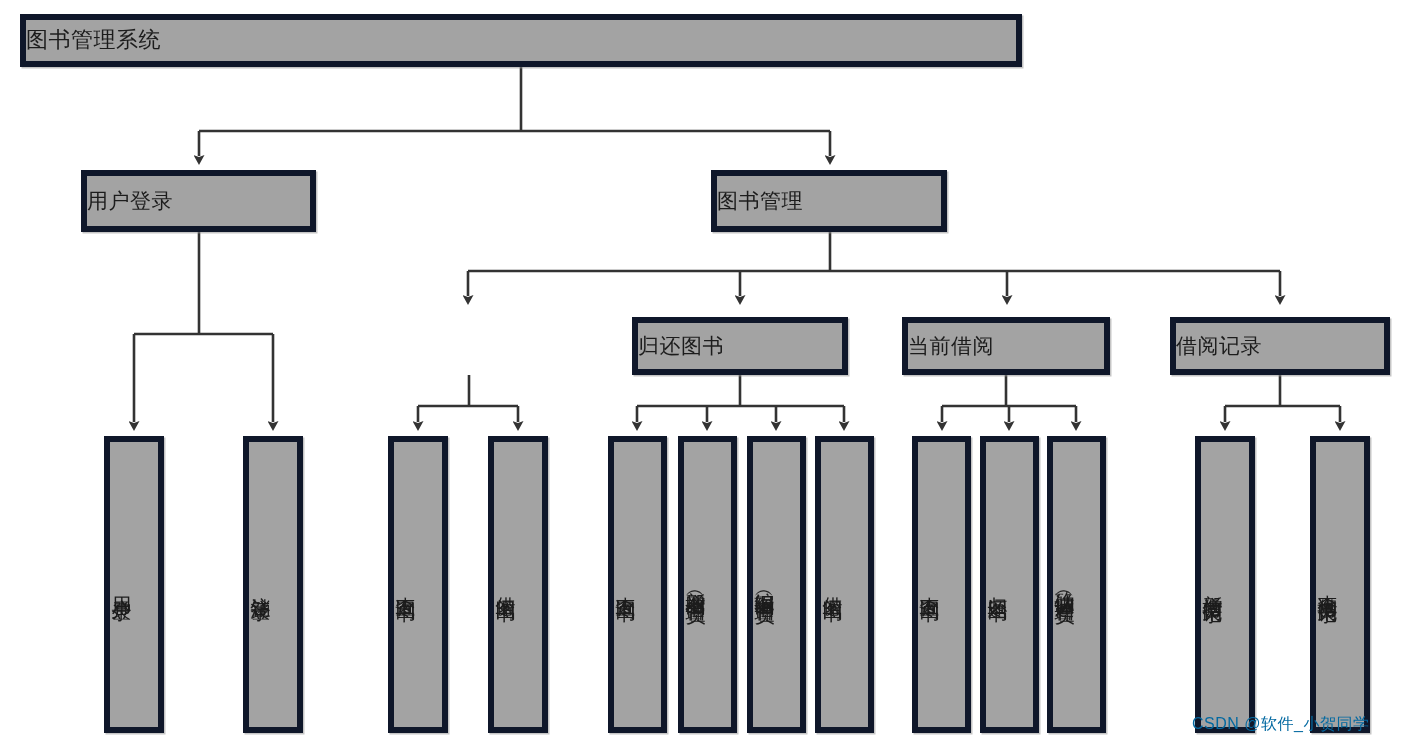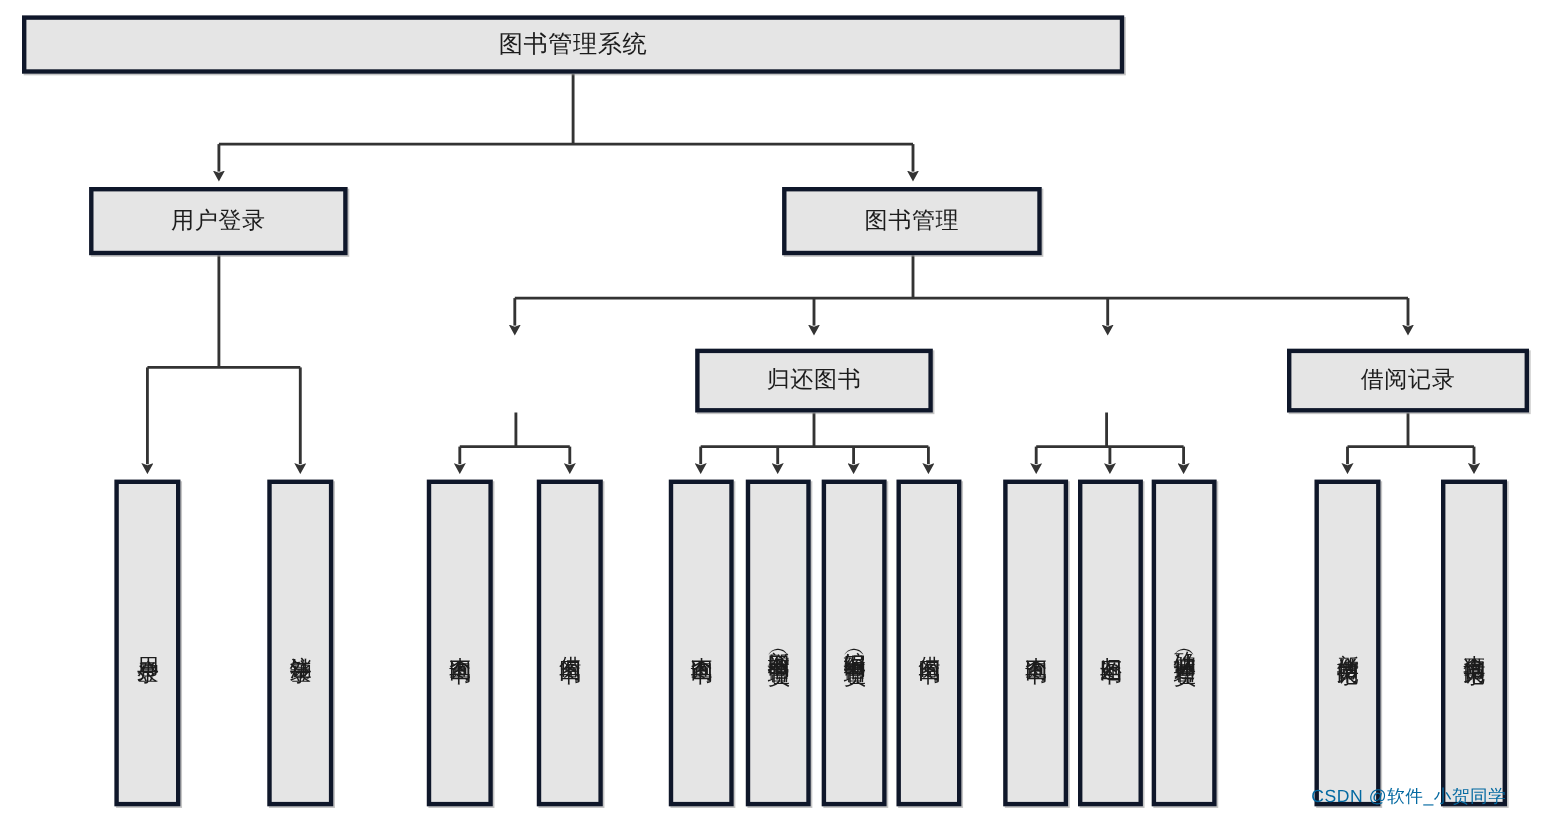--- a/index.html
+++ b/index.html
@@ -23,25 +23,25 @@
     position: absolute;
     left: 0;
     top: 0;
     width: 1405px;
     height: 747px;
     pointer-events: none;
   }
   .node {
     position: absolute;
     box-sizing: border-box;
-    background: #e5e5e5;
-    border: 4px solid #0f172a;
+    background: #a3a3a3;
+    border: 6px solid #0f172a;
     display: flex;
     align-items: center;
-    justify-content: center;
+    justify-content: flex-start;
     box-shadow: 1.5px 1.5px 0 0 rgba(150,150,150,0.55);
   }
   .node .label {
     font-size: 21px;
     line-height: 1.12;
     color: #1c1c1c;
     letter-spacing: 0.5px;
     white-space: nowrap;
     text-align: center;
   }
@@ -125,20 +125,23 @@
   <div class="node" style="left:81px; top:170px; width:235px; height:62px;">
     <span class="label">用户登录</span>
   </div>
   <div class="node" style="left:711px; top:170px; width:236px; height:62px;">
     <span class="label">图书管理</span>
   </div>
 
   <div class="node" style="left:632px; top:317px; width:216px; height:58px;">
     <span class="label">归还图书</span>
   </div>
+  <div class="node" style="left:902px; top:317px; width:208px; height:58px;">
+    <span class="label">当前借阅</span>
+  </div>
   <div class="node" style="left:1170px; top:317px; width:220px; height:58px;">
     <span class="label">借阅记录</span>
   </div>
 
   <div class="node leaf" style="left:104px; top:436px; width:60px; height:297px;">
     <span class="label">用户登录</span>
   </div>
   <div class="node leaf" style="left:243px; top:436px; width:60px; height:297px;">
     <span class="label">注销登录</span>
   </div>

